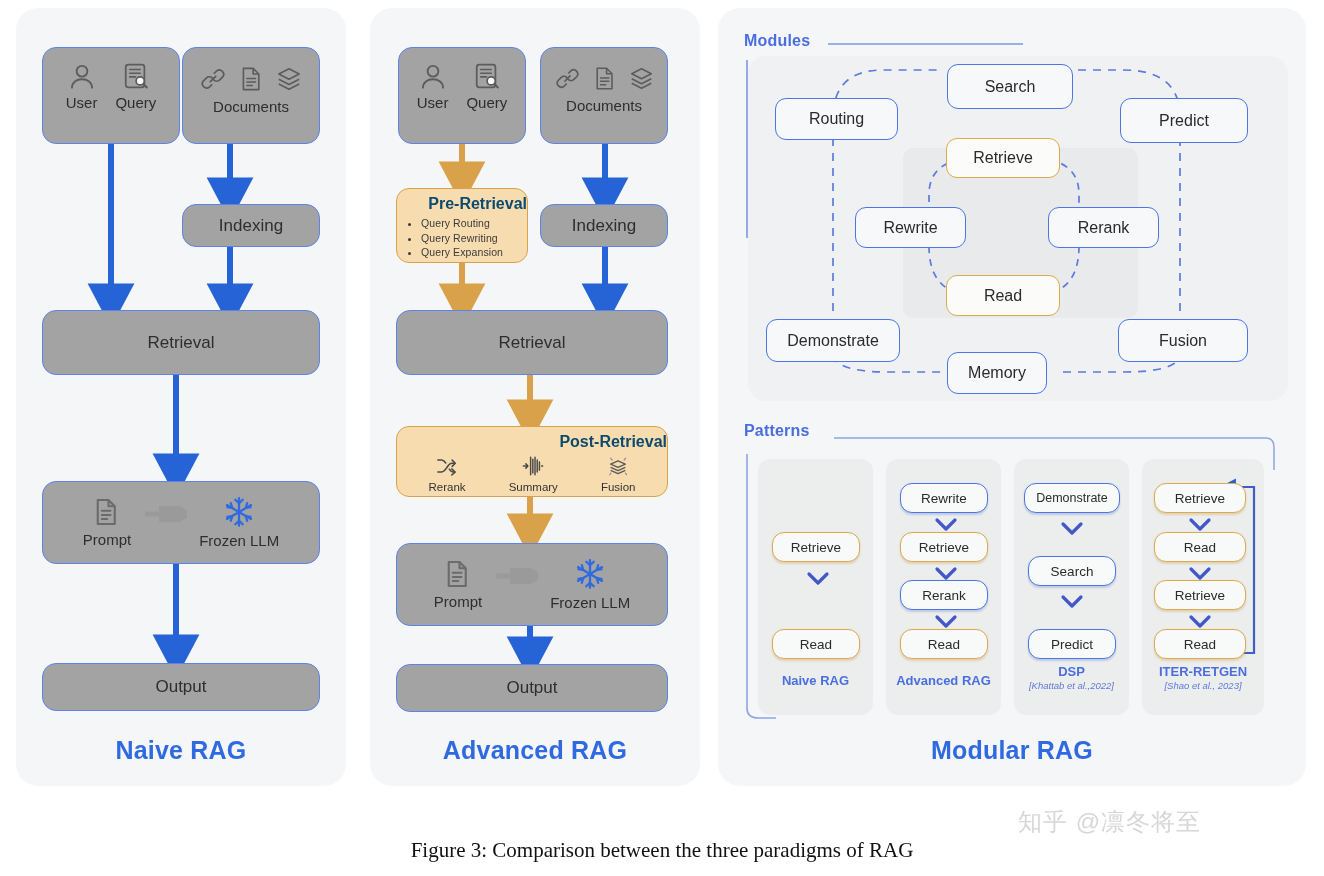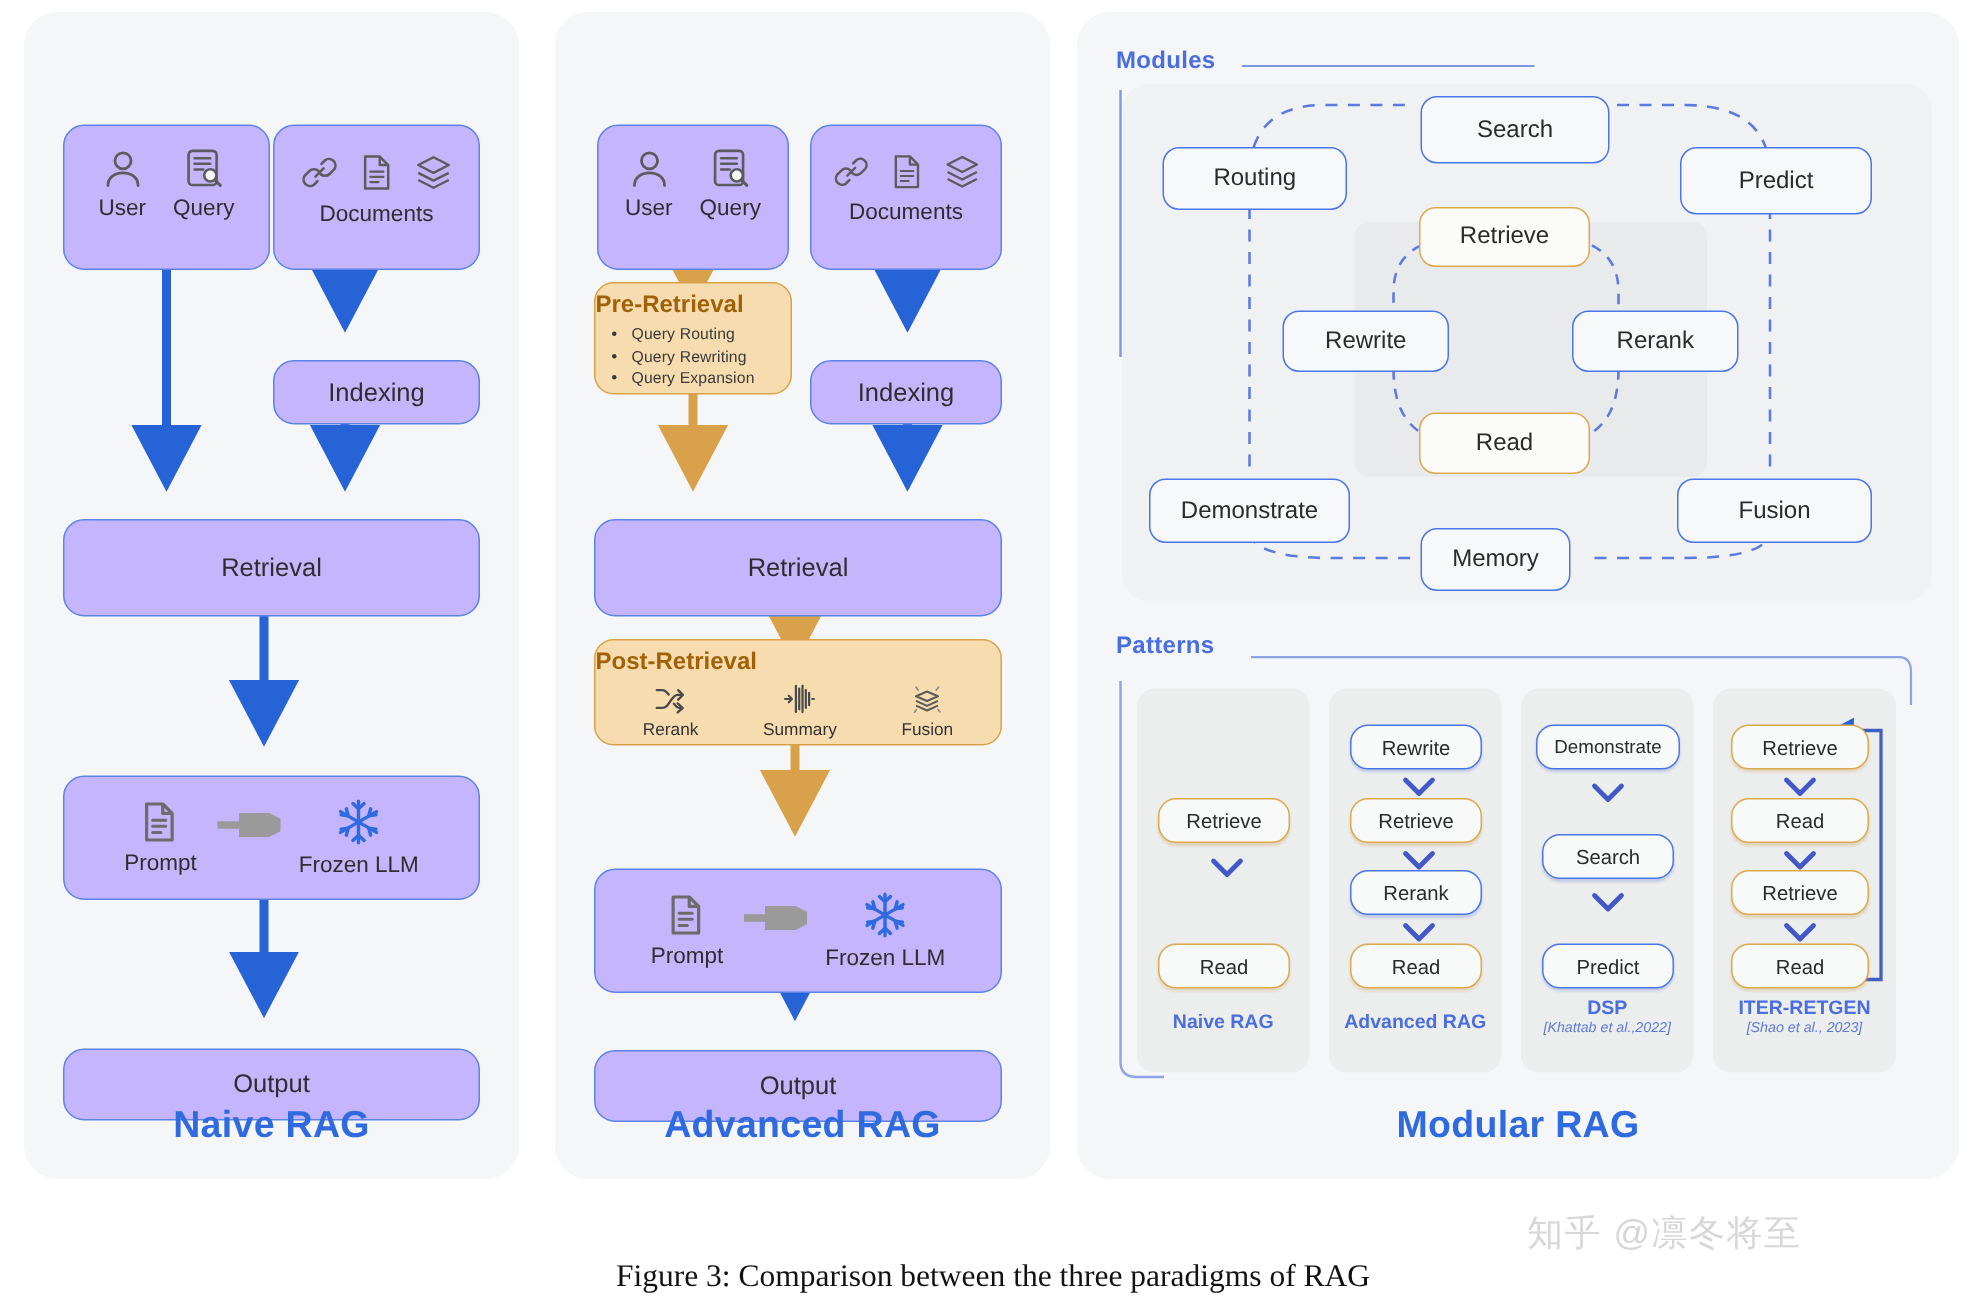--- a/index.html
+++ b/index.html
@@ -9,32 +9,32 @@
   
   .panel{position:absolute;background:#f5f6f7;border-radius:22px;}
   .panel-title{position:absolute;width:100%;text-align:center;color:#2f6ae0;font-size:25px;font-weight:bold;letter-spacing:.2px;}
 
   
   .node{position:absolute;box-sizing:border-box;background:#f7f8f9;border:1.6px solid #4a76e8;border-radius:11px;
         display:flex;align-items:center;justify-content:center;color:#2b2b2b;font-size:16px;}
   .node.orange{border-color:#dda94e;background:#fbfbfa;}
 
   
-  .card{position:absolute;box-sizing:border-box;background:#c4b5fd;border:1.5px solid #5c83e8;border-radius:14px;margin-top:36px;}
+  .card{position:absolute;box-sizing:border-box;background:#a3a3a3;border:1.5px solid #5c83e8;border-radius:14px;}
   .card-center{display:flex;align-items:center;justify-content:center;font-size:17px;color:#2e2e2e;}
 
   
   .iconrow{position:absolute;display:flex;align-items:flex-end;justify-content:center;gap:18px;width:100%;}
   .iconcell{display:flex;flex-direction:column;align-items:center;gap:4px;}
   .iconcell .lbl{font-size:15px;color:#2e2e2e;}
   .icons3{display:flex;gap:12px;align-items:center;justify-content:center;}
 
   
   .amber{position:absolute;box-sizing:border-box;background:#f7dcb0;border:1.5px solid #d9a24a;border-radius:13px;}
-  .amber .ttl{text-align:left;color:#a16207;font-weight:bold;font-size:16px;margin-top:6px;}
+  .amber .ttl{text-align:right;color:#0c4a6e;font-weight:bold;font-size:16px;margin-top:6px;}
   .bullets{margin:4px 0 0 24px;padding:0;}
   .bullets li{font-size:10.5px;color:#3a3a3a;margin:2.5px 0;letter-spacing:.1px;}
 
   
   .bracket-label{position:absolute;color:#4a6ee0;font-size:16px;font-weight:600;letter-spacing:.2px;}
 
   
   .pcol{position:absolute;background:#eceded;border-radius:12px;}
   .pcol-label{position:absolute;width:100%;text-align:center;color:#4a6ee0;font-size:13px;font-weight:600;}
   .pcol-cite{position:absolute;width:100%;text-align:center;color:#5d7ad8;font-size:9.5px;font-style:italic;}

